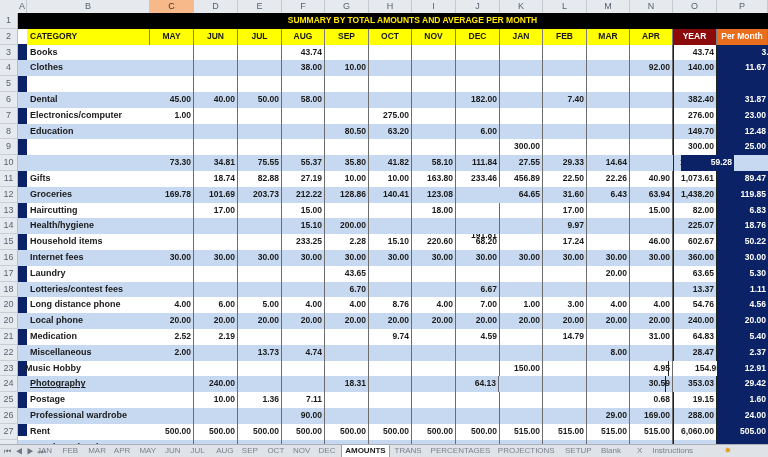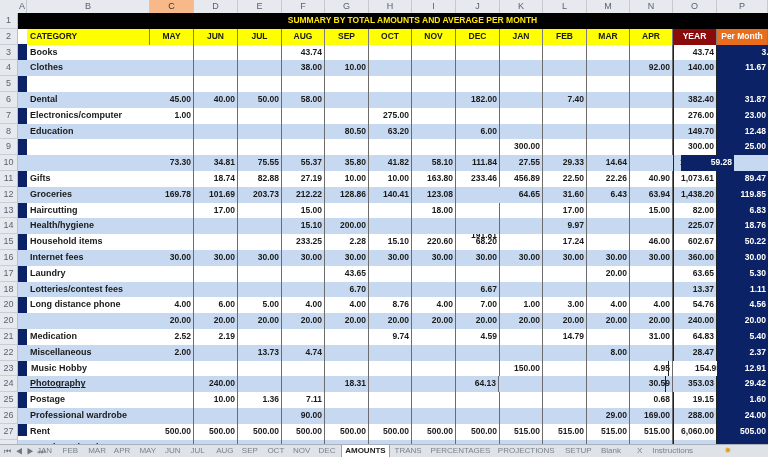--- a/index.html
+++ b/index.html
@@ -387,20 +387,21 @@
       <div class="cell m" style="left: 394px; width: 44px;">4.00</div>
       <div class="cell m" style="left: 438px; width: 44px;">7.00</div>
       <div class="cell m" style="left: 482px; width: 43px;">1.00</div>
       <div class="cell m" style="left: 525px; width: 44px;">3.00</div>
       <div class="cell m" style="left: 569px; width: 43px;">4.00</div>
       <div class="cell m" style="left: 612px; width: 43px;">4.00</div>
       <div class="cell year" style="left: 655px; width: 44px;">54.76</div>
       <div class="cell pm" style="left: 699px; width: 51px;">4.56</div>
     </div>
     <div class="row data alt">
+      <div class="cell cat" style="left: 9px; width: 123px;">Local phone</div>
       <div class="cell m" style="left: 132px; width: 44px;">20.00</div>
       <div class="cell m" style="left: 176px; width: 44px;">20.00</div>
       <div class="cell m" style="left: 220px; width: 44px;">20.00</div>
       <div class="cell m" style="left: 264px; width: 43px;">20.00</div>
       <div class="cell m" style="left: 307px; width: 44px;">20.00</div>
       <div class="cell m" style="left: 351px; width: 43px;">20.00</div>
       <div class="cell m" style="left: 394px; width: 44px;">20.00</div>
       <div class="cell m" style="left: 438px; width: 44px;">20.00</div>
       <div class="cell m" style="left: 482px; width: 43px;">20.00</div>
       <div class="cell m" style="left: 525px; width: 44px;">20.00</div>
@@ -437,21 +438,21 @@
       <div class="cell m" style="left: 394px; width: 44px;"></div>
       <div class="cell m" style="left: 438px; width: 44px;"></div>
       <div class="cell m" style="left: 482px; width: 43px;"></div>
       <div class="cell m" style="left: 525px; width: 44px;"></div>
       <div class="cell m" style="left: 569px; width: 43px;">8.00</div>
       <div class="cell m" style="left: 612px; width: 43px;"></div>
       <div class="cell year" style="left: 655px; width: 44px;">28.47</div>
       <div class="cell pm" style="left: 699px; width: 51px;">2.37</div>
     </div>
     <div class="row data">
-      <div class="cell cat" style="left: 10px; width: 123px;">Music Hobby</div>
+      <div class="cell cat" style="left: 4px; width: 123px;">Music Hobby</div>
       <div class="cell m" style="left: 132px; width: 44px;"></div>
       <div class="cell m" style="left: 176px; width: 44px;"></div>
       <div class="cell m" style="left: 220px; width: 44px;"></div>
       <div class="cell m" style="left: 264px; width: 43px;"></div>
       <div class="cell m" style="left: 307px; width: 44px;"></div>
       <div class="cell m" style="left: 351px; width: 43px;"></div>
       <div class="cell m" style="left: 394px; width: 44px;"></div>
       <div class="cell m" style="left: 438px; width: 44px;"></div>
       <div class="cell m" style="left: 482px; width: 43px;">150.00</div>
       <div class="cell m" style="left: 525px; width: 44px;"></div>

